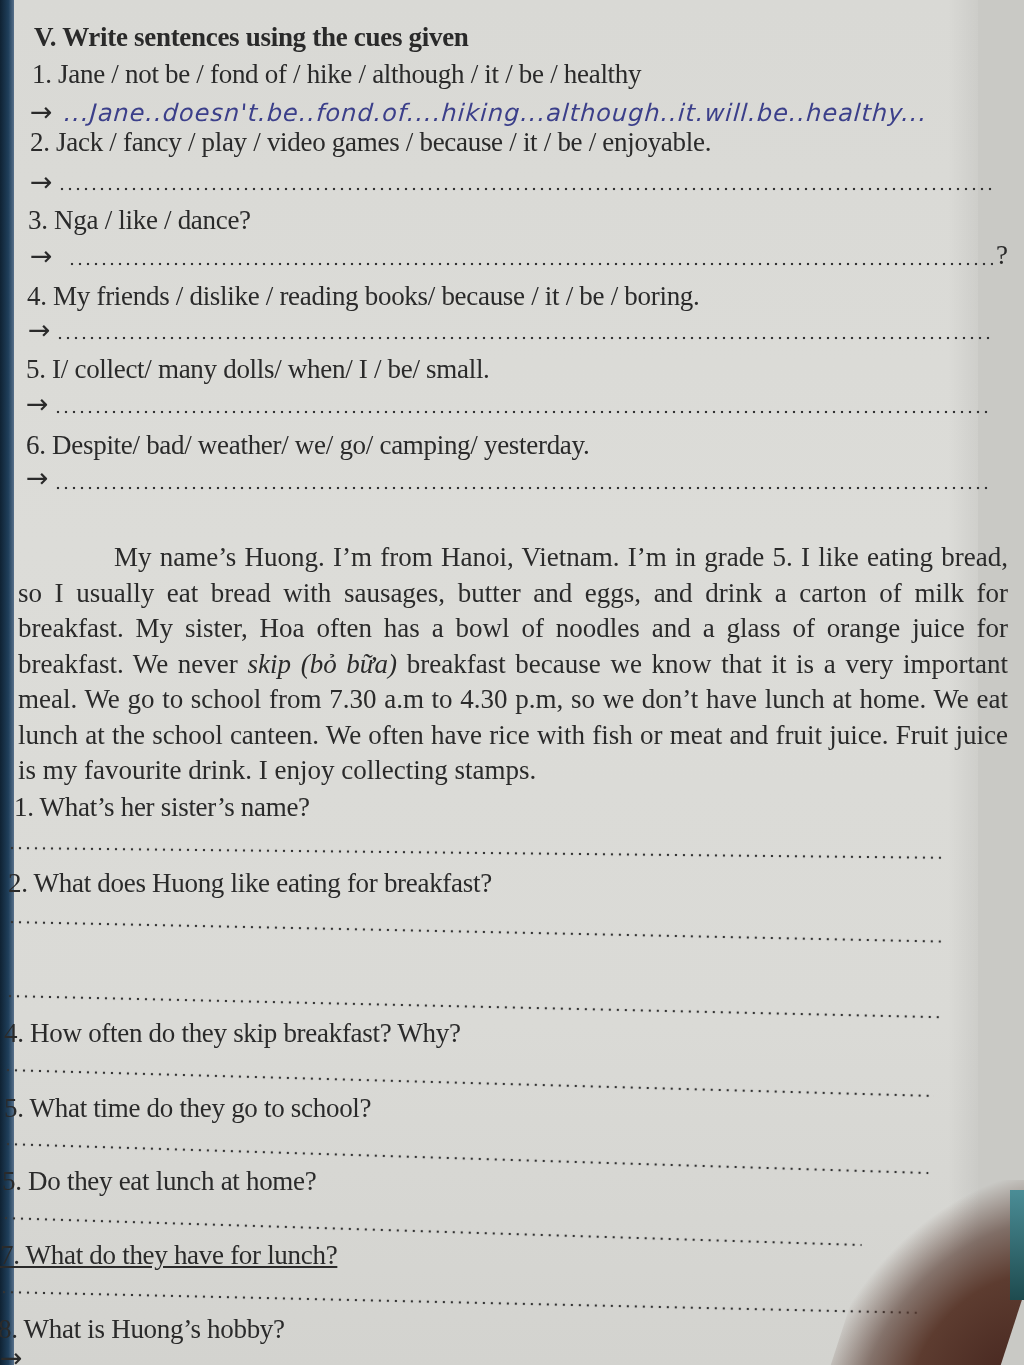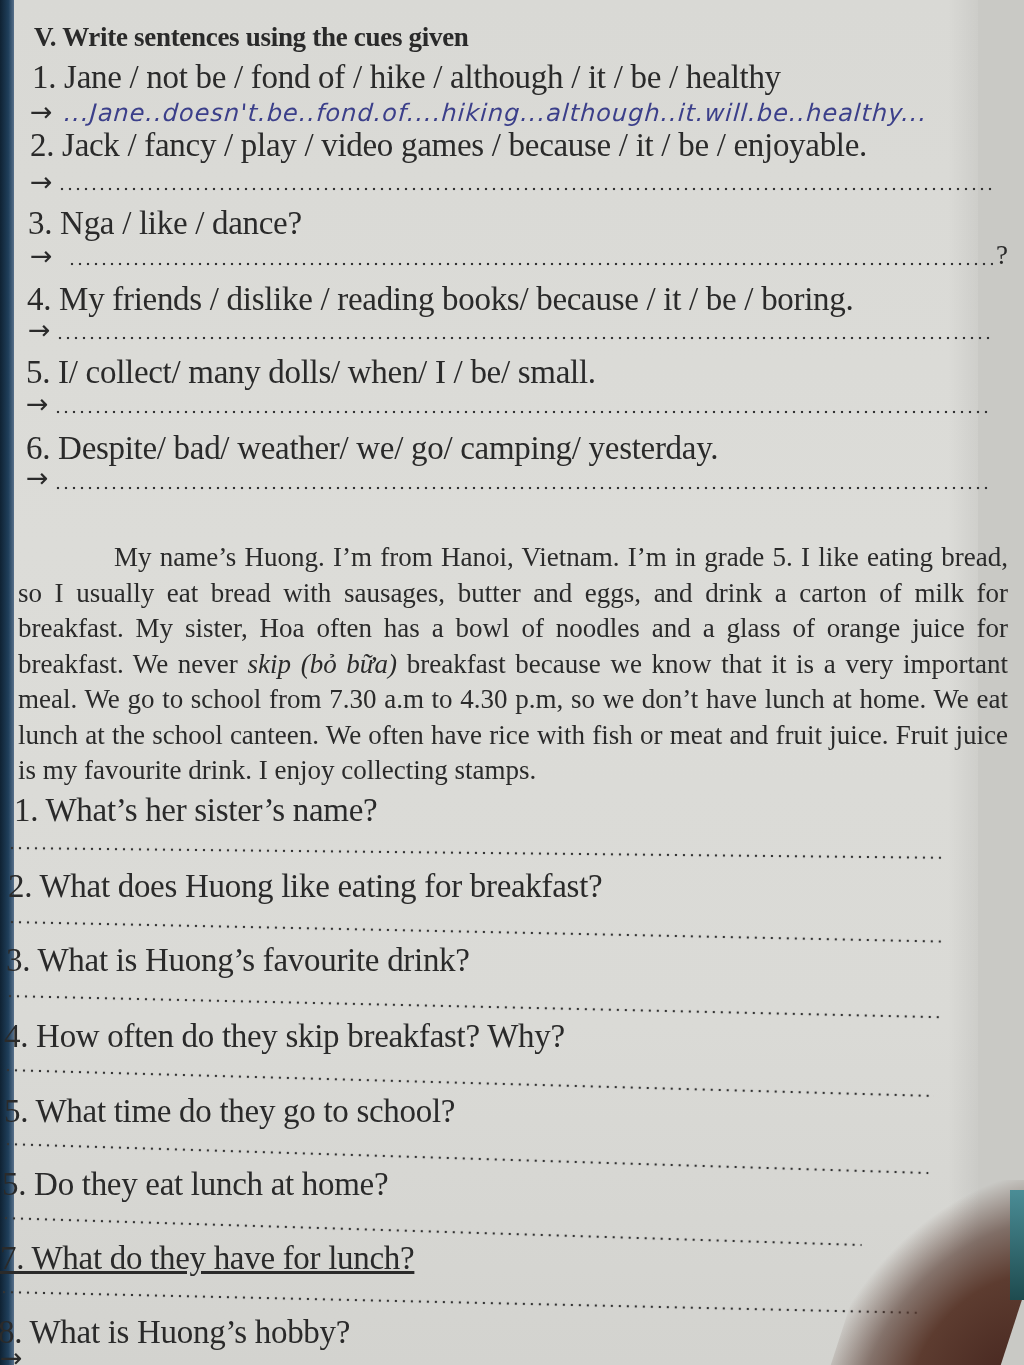--- a/index.html
+++ b/index.html
@@ -24,21 +24,21 @@
   .corner-shadow {
     position: absolute; left: 860px; top: 1180px; width: 170px; height: 190px;
     background: radial-gradient(ellipse at 100% 100%, #4a2a22 0%, #5d3c30 35%, rgba(80,50,40,0.6) 55%, rgba(120,100,95,0) 75%);
     transform: skewX(-18deg);
     pointer-events: none;
   }
   .corner-teal {
     position: absolute; left: 1010px; top: 1190px; width: 14px; height: 110px;
     background: linear-gradient(180deg, #4b8d96 0%, #1e4b4f 100%);
   }
-  .txt { position: absolute; white-space: nowrap; font-size: 33px; letter-spacing: -0.3px; }
+  .txt { position: absolute; white-space: nowrap; font-size: 27px; letter-spacing: -0.3px; }
   .heading { font-weight: bold; font-size: 27px; }
   .dots {
     position: absolute; height: 4px;
     background-image: radial-gradient(circle, #333 1.3px, transparent 1.6px);
     background-size: 8px 4px; background-repeat: repeat-x;
   }
   .arrow { position: absolute; font-size: 27px; font-family: "DejaVu Sans", sans-serif; }
   .hand {
     position: absolute; white-space: nowrap; color: #3b3f8a;
     font-family: "DejaVu Sans", sans-serif; font-size: 24px; font-style: italic;
@@ -87,21 +87,20 @@
   <div class="para" style="top:540px; left:4px; text-indent:96px;">
     <span>My name’s Huong. I’m from Hanoi, Vietnam. I’m in grade 5. I like eating bread, so I usually eat bread with sausages, butter and eggs, and drink a carton of milk for breakfast. My sister, Hoa often has a bowl of noodles and a glass of orange juice for breakfast. We never </span><em>skip (bỏ bữa)</em><span> breakfast because we know that it is a very important meal. We go to school from 7.30 a.m to 4.30 p.m, so we don’t have lunch at home. We eat lunch at the school canteen. We often have rice with fish or meat and fruit juice. Fruit juice is my favourite drink. I enjoy collecting stamps.</span>
   </div>
 
   <div class="txt" style="left:0px; top:792px;">1. What’s her sister’s name?</div>
   <div class="dots" style="left:-6px; top:846px; width:935px; transform:rotate(0.6deg); transform-origin:left;"></div>
 
   <div class="txt" style="left:-6px; top:868px;">2. What does Huong like eating for breakfast?</div>
   <div class="dots" style="left:-6px; top:920px; width:935px; transform:rotate(1.2deg); transform-origin:left;"></div>
 
-  <div class="txt" style="left:-8px; top:942px;">3. What is Huong’s favourite drink?</div>
   <div class="dots" style="left:-8px; top:994px; width:935px; transform:rotate(1.3deg); transform-origin:left;"></div>
 
   <div class="txt" style="left:-10px; top:1018px;">4. How often do they skip breakfast? Why?</div>
   <div class="dots" style="left:-10px; top:1068px; width:930px; transform:rotate(1.6deg); transform-origin:left;"></div>
 
   <div class="txt" style="left:-10px; top:1093px;">5. What time do they go to school?</div>
   <div class="dots" style="left:-10px; top:1142px; width:925px; transform:rotate(1.8deg); transform-origin:left;"></div>
 
   <div class="txt" style="left:-12px; top:1166px;">5. Do they eat lunch at home?</div>
   <div class="dots" style="left:-12px; top:1216px; width:860px; transform:rotate(1.8deg); transform-origin:left;"></div>

